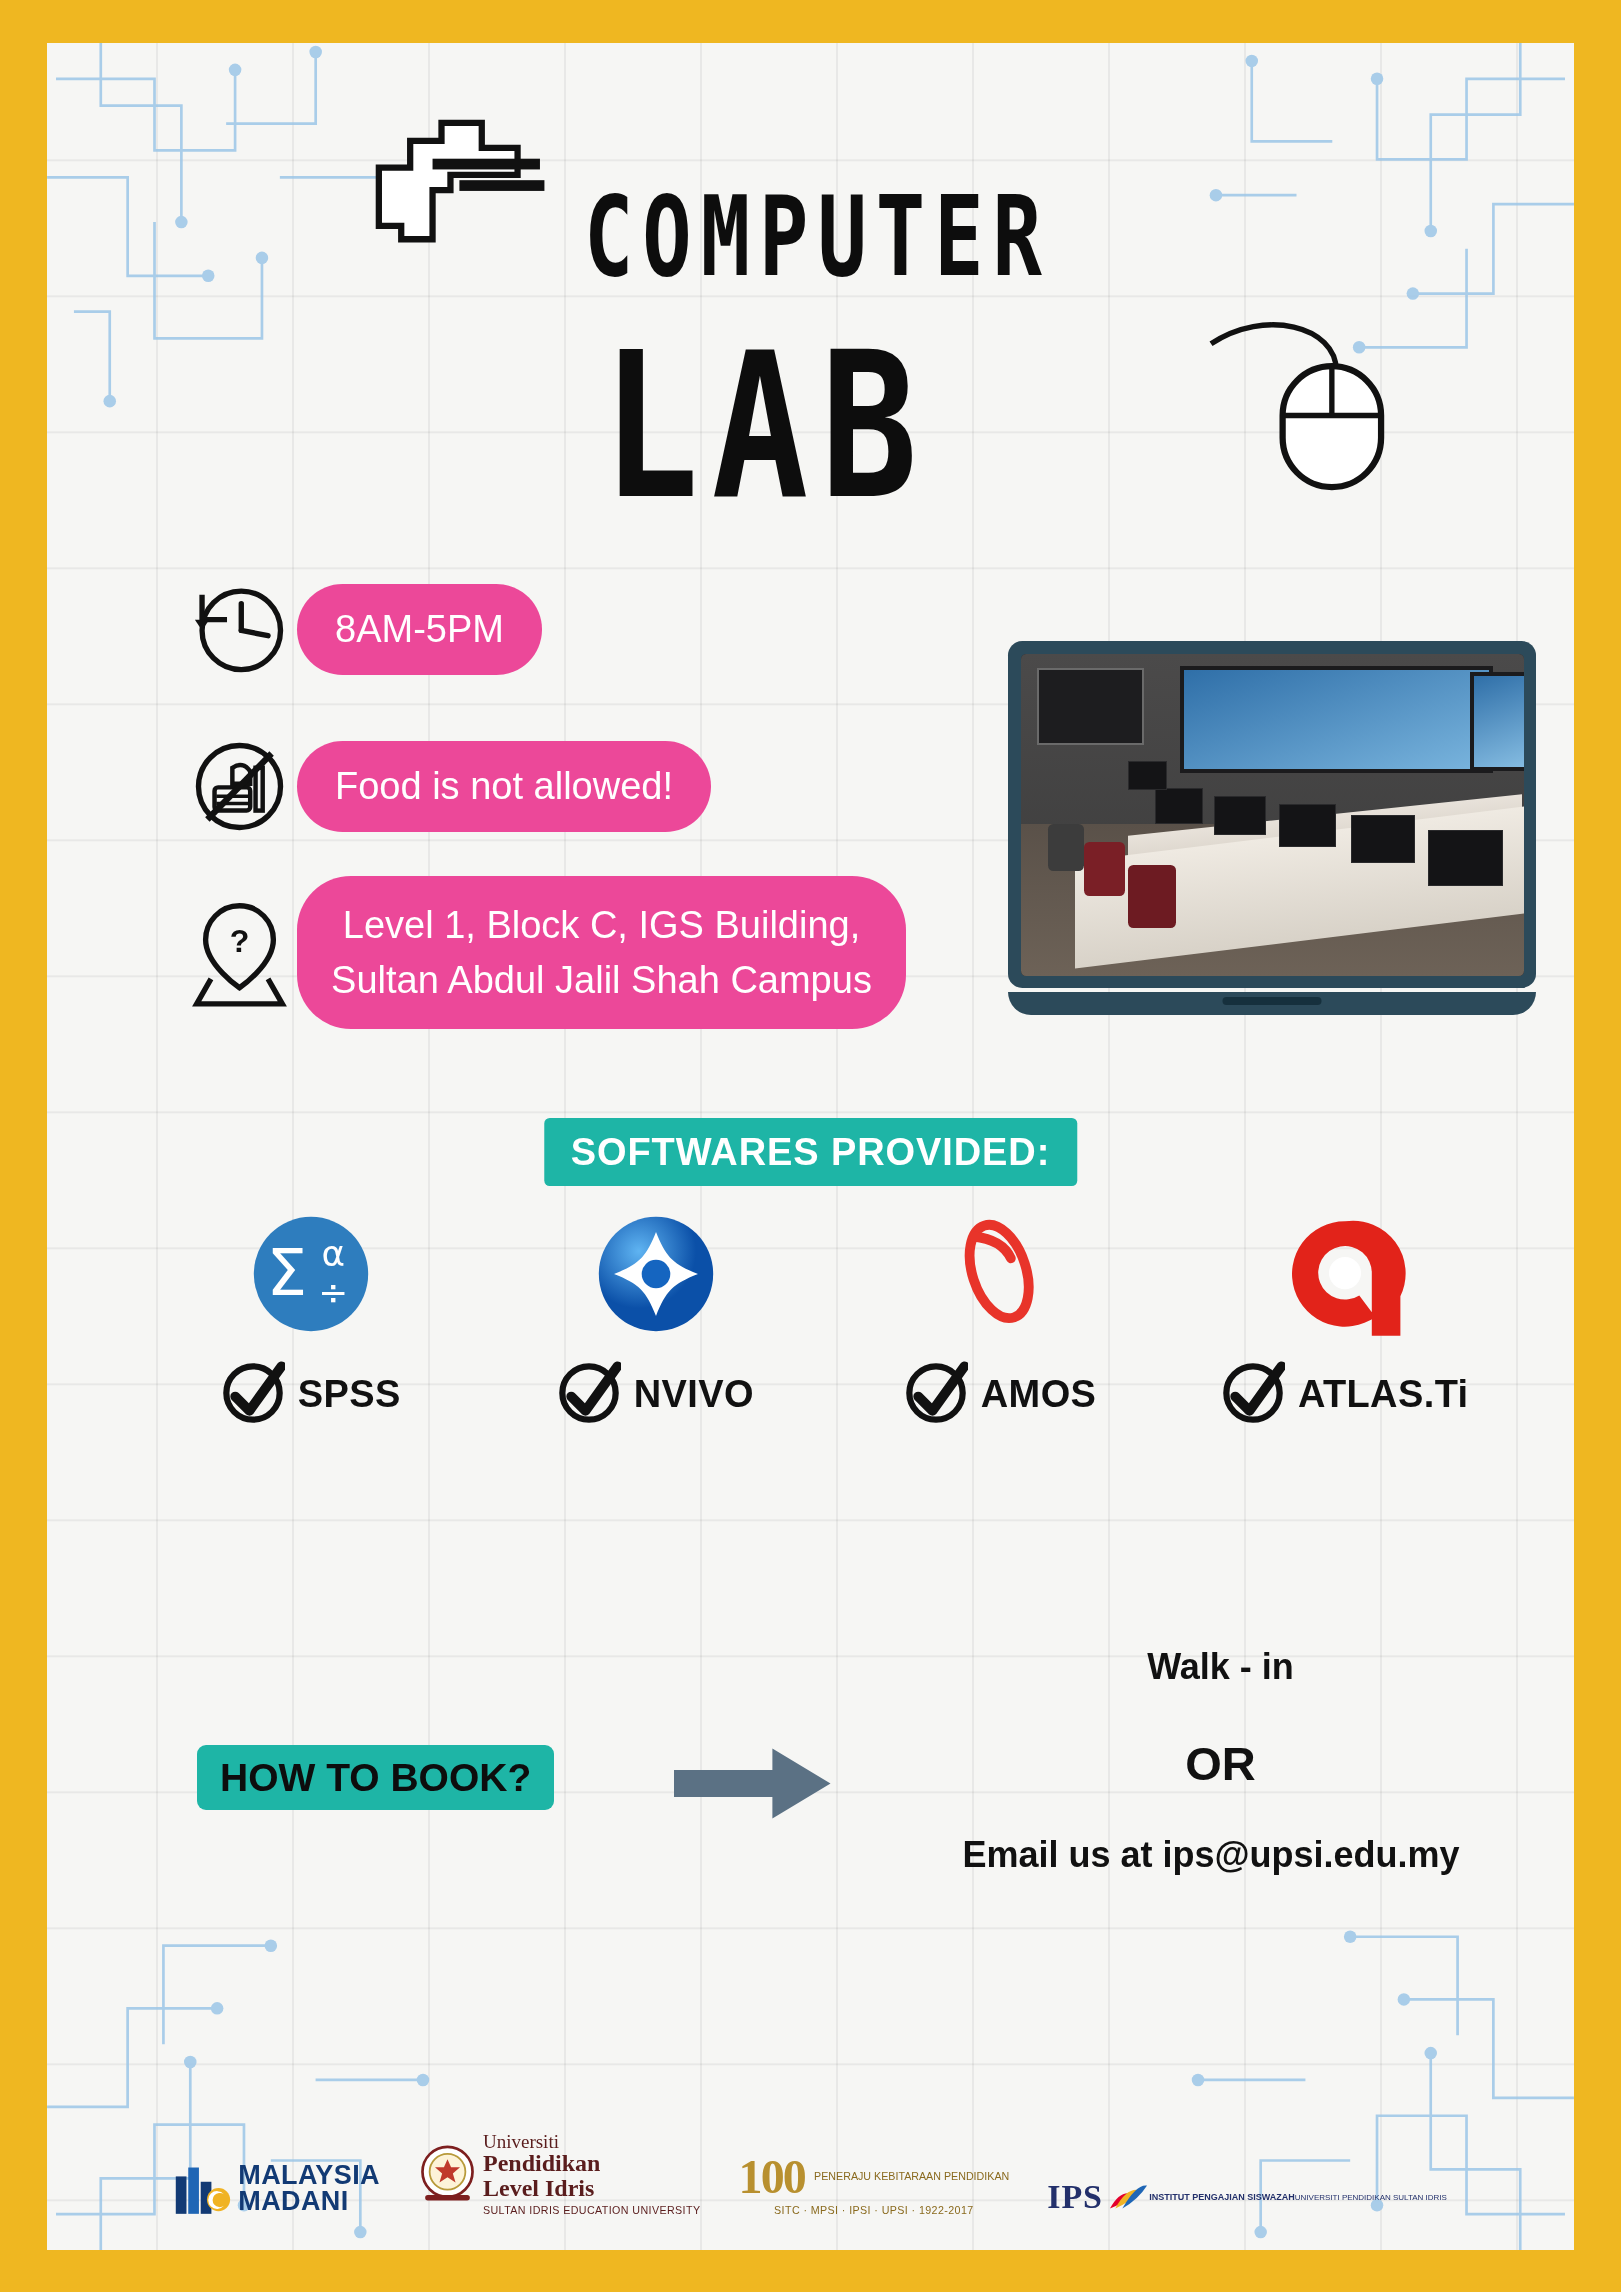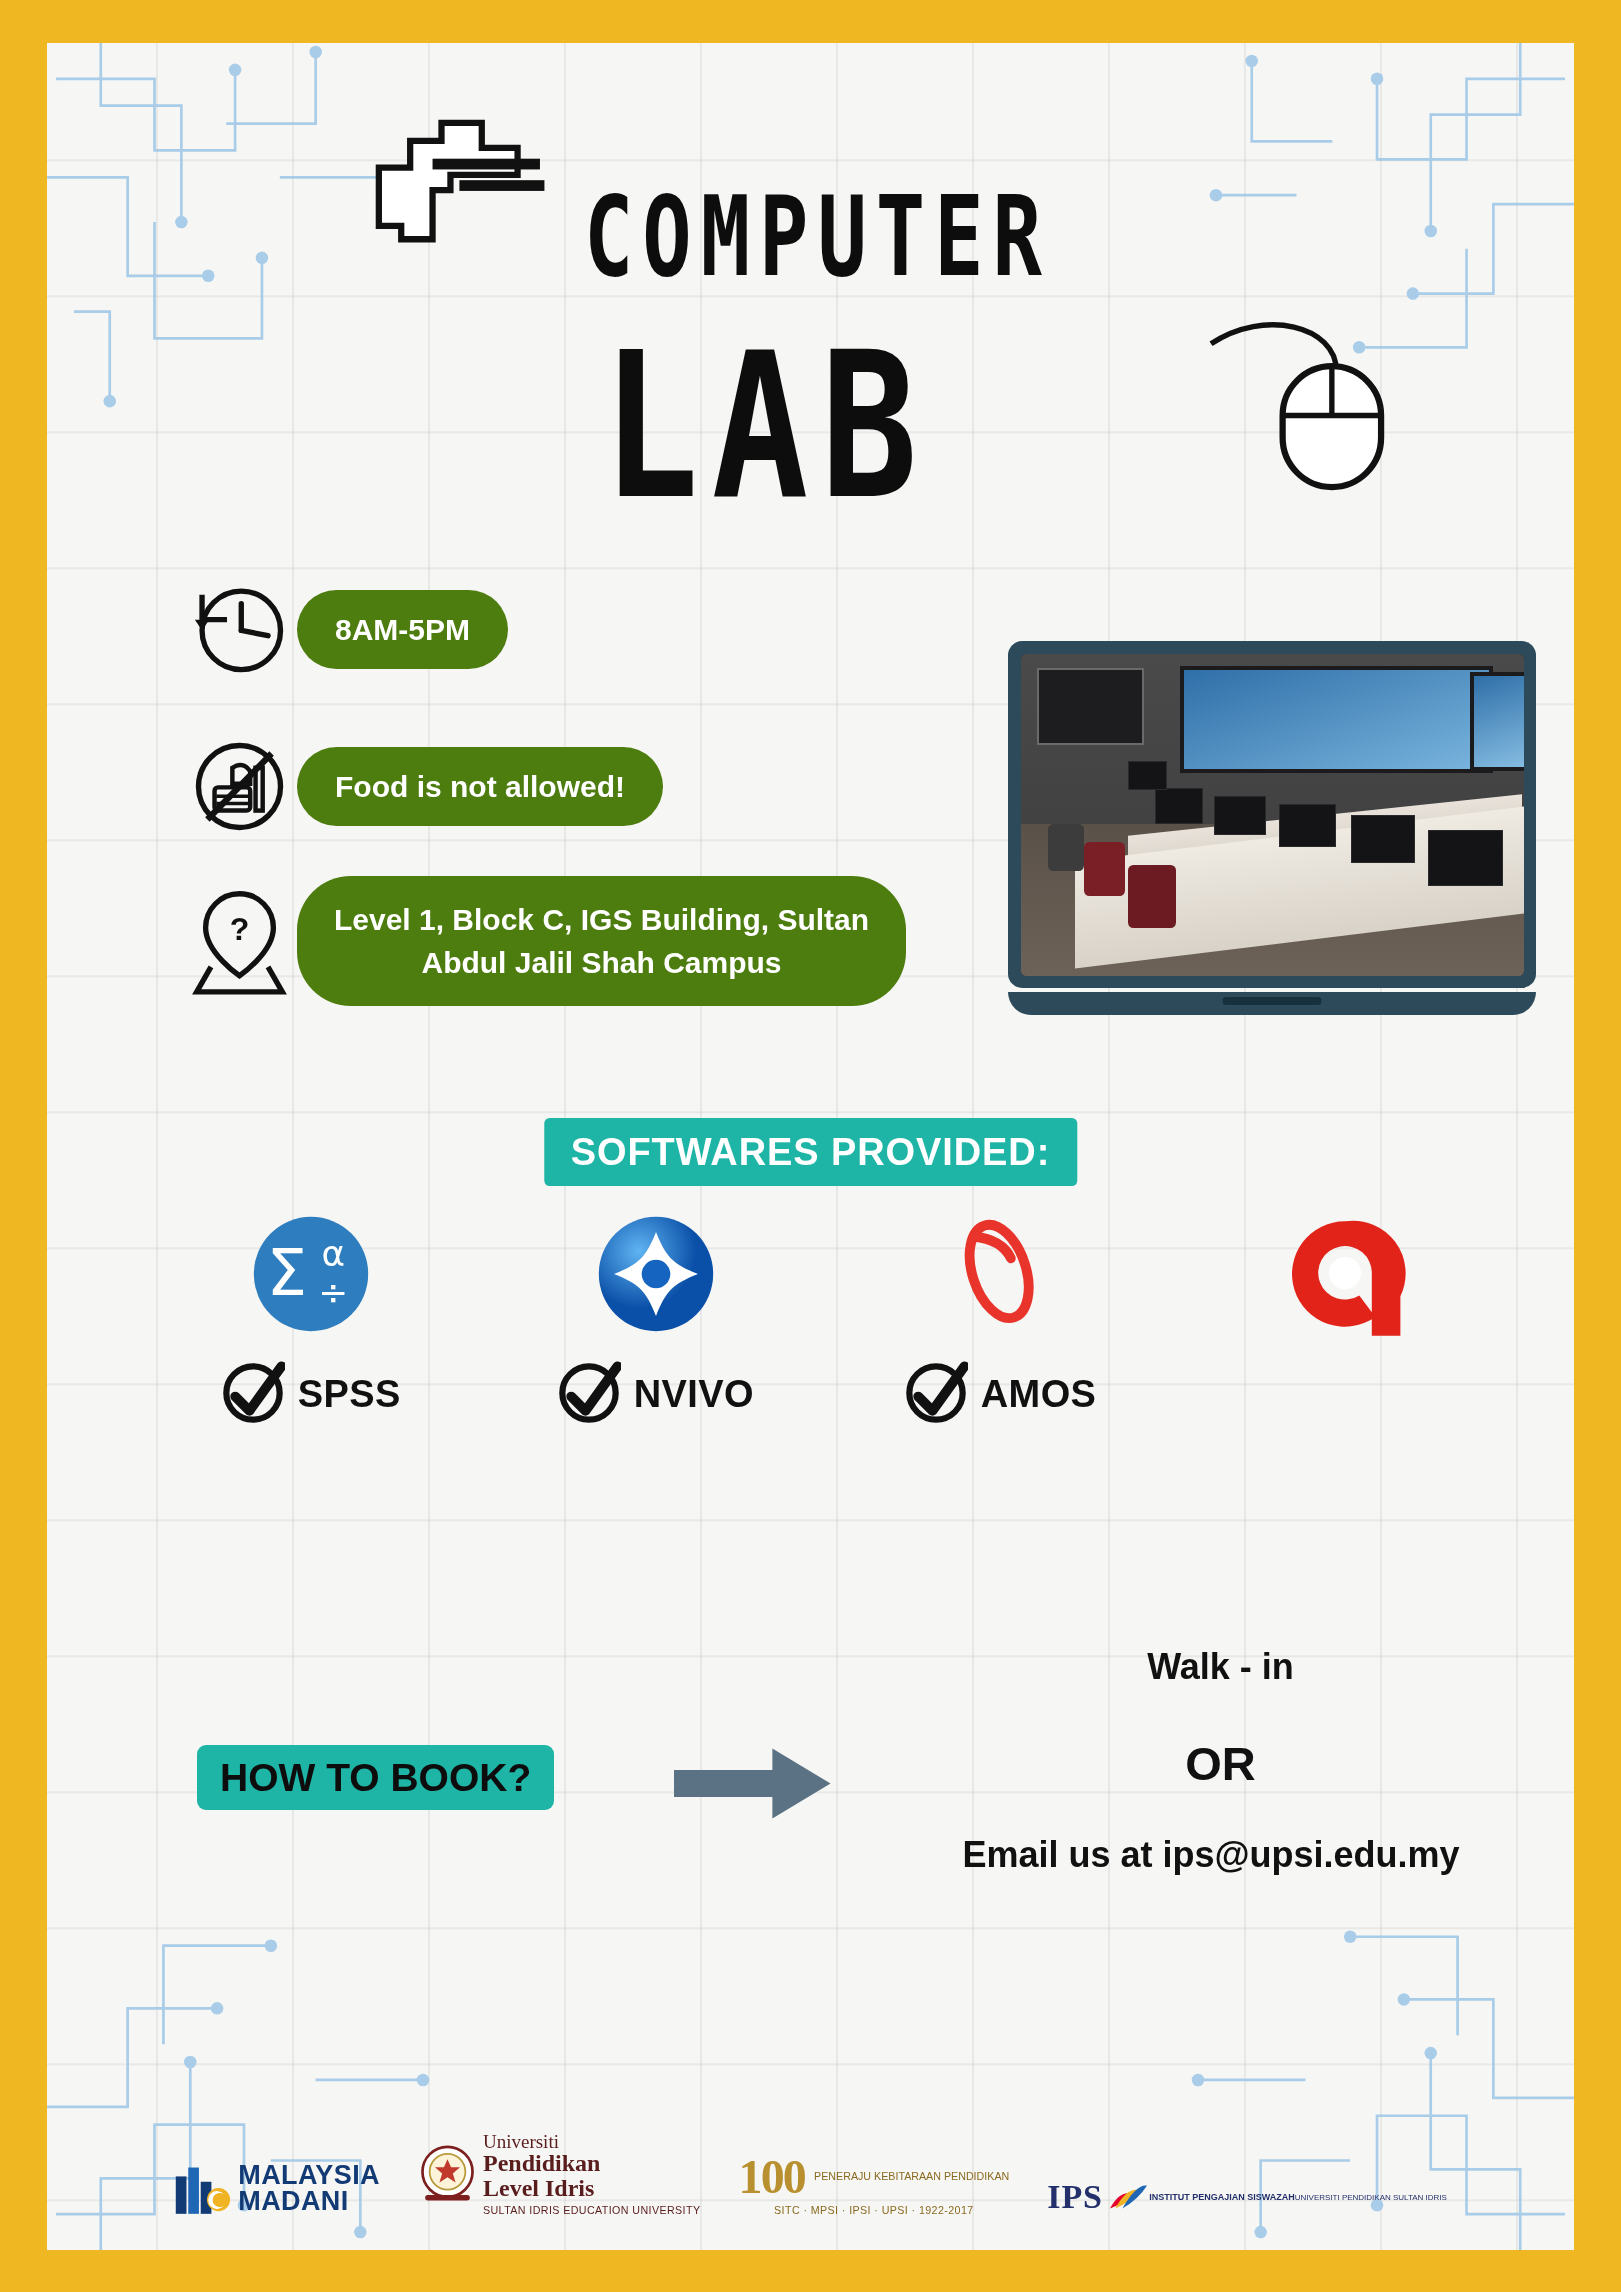--- a/index.html
+++ b/index.html
@@ -83,25 +83,25 @@
     align-items: center;
   }
   .info-icon {
     width: 116px;
     flex: 0 0 116px;
     display: flex;
     align-items: center;
     justify-content: center;
   }
   .pill {
-    background: #4d7c0f;
+    background: #ec4899;
     color: #ffffff;
     border-radius: 54px;
-    font-weight: 700;
-    font-size: 30px;
+    font-weight: 400;
+    font-size: 38px;
     padding: 18px 38px;
     text-align: center;
     line-height: 1.45;
   }
   .row-hours { top: 537px; left: 134px; }
   .row-food  { top: 694px; left: 134px; }
   .row-loc   { top: 833px; left: 134px; }
   .row-loc .pill { width: 609px; padding: 21.5px 27px; }
 
   
@@ -546,20 +546,29 @@
         </div>
       </div>
 
       <div class="sw-item">
         <div class="sw-logo">
           <svg width="134" height="134" viewBox="0 0 150 150">
             <path d="M75 16 a59 59 0 1 0 34 107 l-18 -24 a30 30 0 1 1 14 -25 l0 70 l32 0 l0 -44 a59 59 0 0 0 -62 -84 Z" fill="#E2231A"></path>
             <circle cx="75" cy="74" r="18" fill="#ffffff"></circle>
           </svg>
         </div>
+        <div class="sw-label-row">
+          <span>
+            <svg width="64" height="64" viewBox="0 0 72 72">
+              <circle cx="36" cy="36" r="30" fill="none" stroke="#111" stroke-width="7"></circle>
+              <path d="M16 40 L32 56 L68 6" fill="none" stroke="#111" stroke-width="11" stroke-linecap="round" stroke-linejoin="round"></path>
+            </svg>
+          </span>
+          <span class="sw-name">ATLAS.Ti</span>
+        </div>
       </div>
 
     </div>
 
     <div class="book-label">HOW TO BOOK?</div>
     <svg class="arrow" width="161" height="81" viewBox="0 0 180 90">
       <path d="M0 30 L110 30 L110 6 L175 45 L110 84 L110 60 L0 60 Z" fill="#5b7184"></path>
     </svg>
     <div class="walkin">Walk - in</div>
     <div class="or">OR</div>

